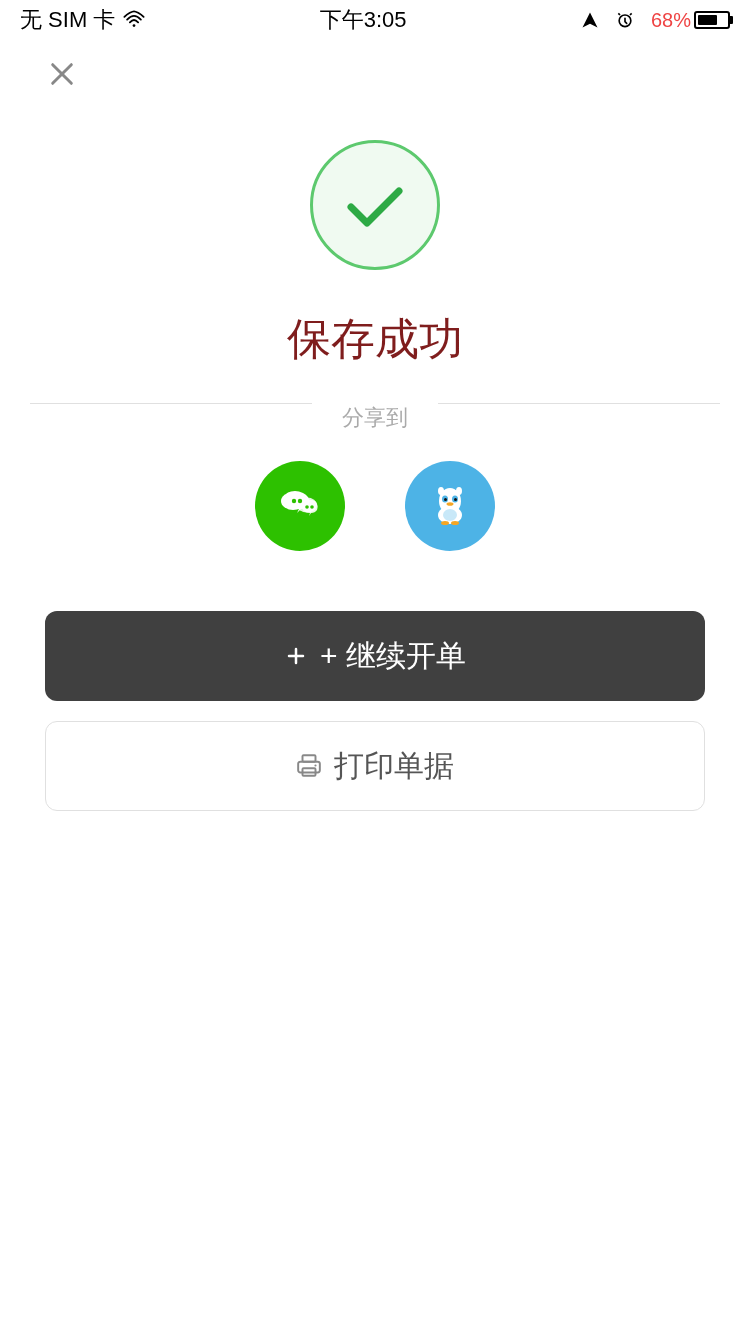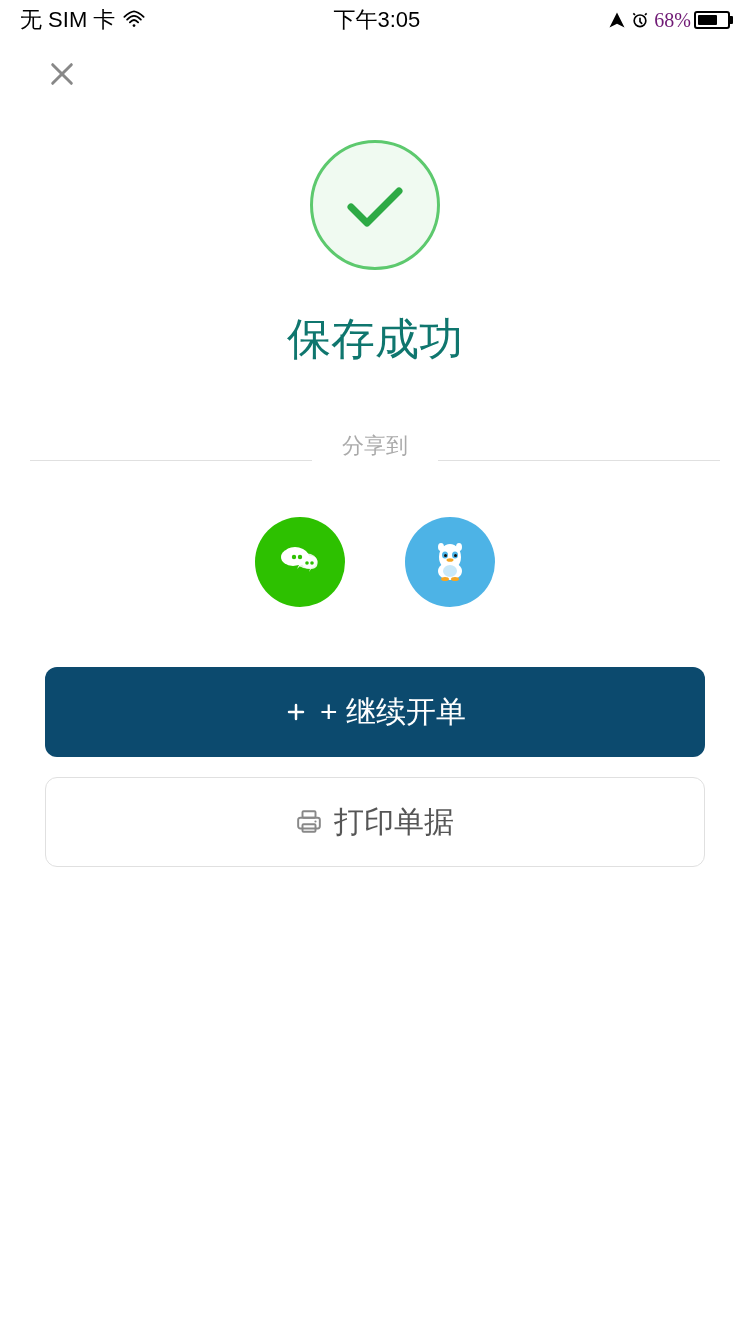--- a/index.html
+++ b/index.html
@@ -32,24 +32,23 @@
       color: #000;
     }
     .status-center {
       font-size: 22px;
       font-weight: 500;
       color: #000;
     }
     .status-right {
       display: flex;
       align-items: center;
-      gap: 4px;
+      gap: 16px;
       font-size: 20px;
-      color: #701a75;
-      font-family: Liberation Serif, serif;
+      color: #ef4444;
     }
 
     
     .battery {
       display: flex;
       align-items: center;
       gap: 3px;
     }
     .battery-pct { font-size: 20px; font-weight: 500; }
     .battery-body {
@@ -121,37 +120,37 @@
     }
     .success-circle svg {
       width: 72px;
       height: 72px;
     }
 
     
     .success-title {
       font-size: 44px;
       font-weight: 500;
-      color: #0f766e;
-      margin-bottom: 62px;
+      color: #7f1d1d;
+      margin-bottom: 34px;
     }
 
     
     .share-section {
       width: 100%;
       display: flex;
       flex-direction: column;
       align-items: center;
       margin-bottom: 60px;
     }
     .share-divider {
       width: 100%;
       display: flex;
-      align-items: flex-end;
-      margin-bottom: 56px;
+      align-items: flex-start;
+      margin-bottom: 28px;
     }
     .share-divider-line {
       flex: 1;
       height: 1px;
       background: #e0e0e0;
       margin: 0 30px;
     }
     .share-label {
       font-size: 22px;
       color: #aaaaaa;
@@ -177,21 +176,21 @@
     
     .action-buttons {
       width: 660px;
       display: flex;
       flex-direction: column;
       gap: 20px;
     }
     .btn-primary {
       width: 100%;
       height: 90px;
-      background: #0c4a6e;
+      background: #404040;
       border: none;
       border-radius: 12px;
       font-size: 30px;
       color: #ffffff;
       display: flex;
       align-items: center;
       justify-content: center;
       gap: 12px;
       cursor: pointer;
     }

